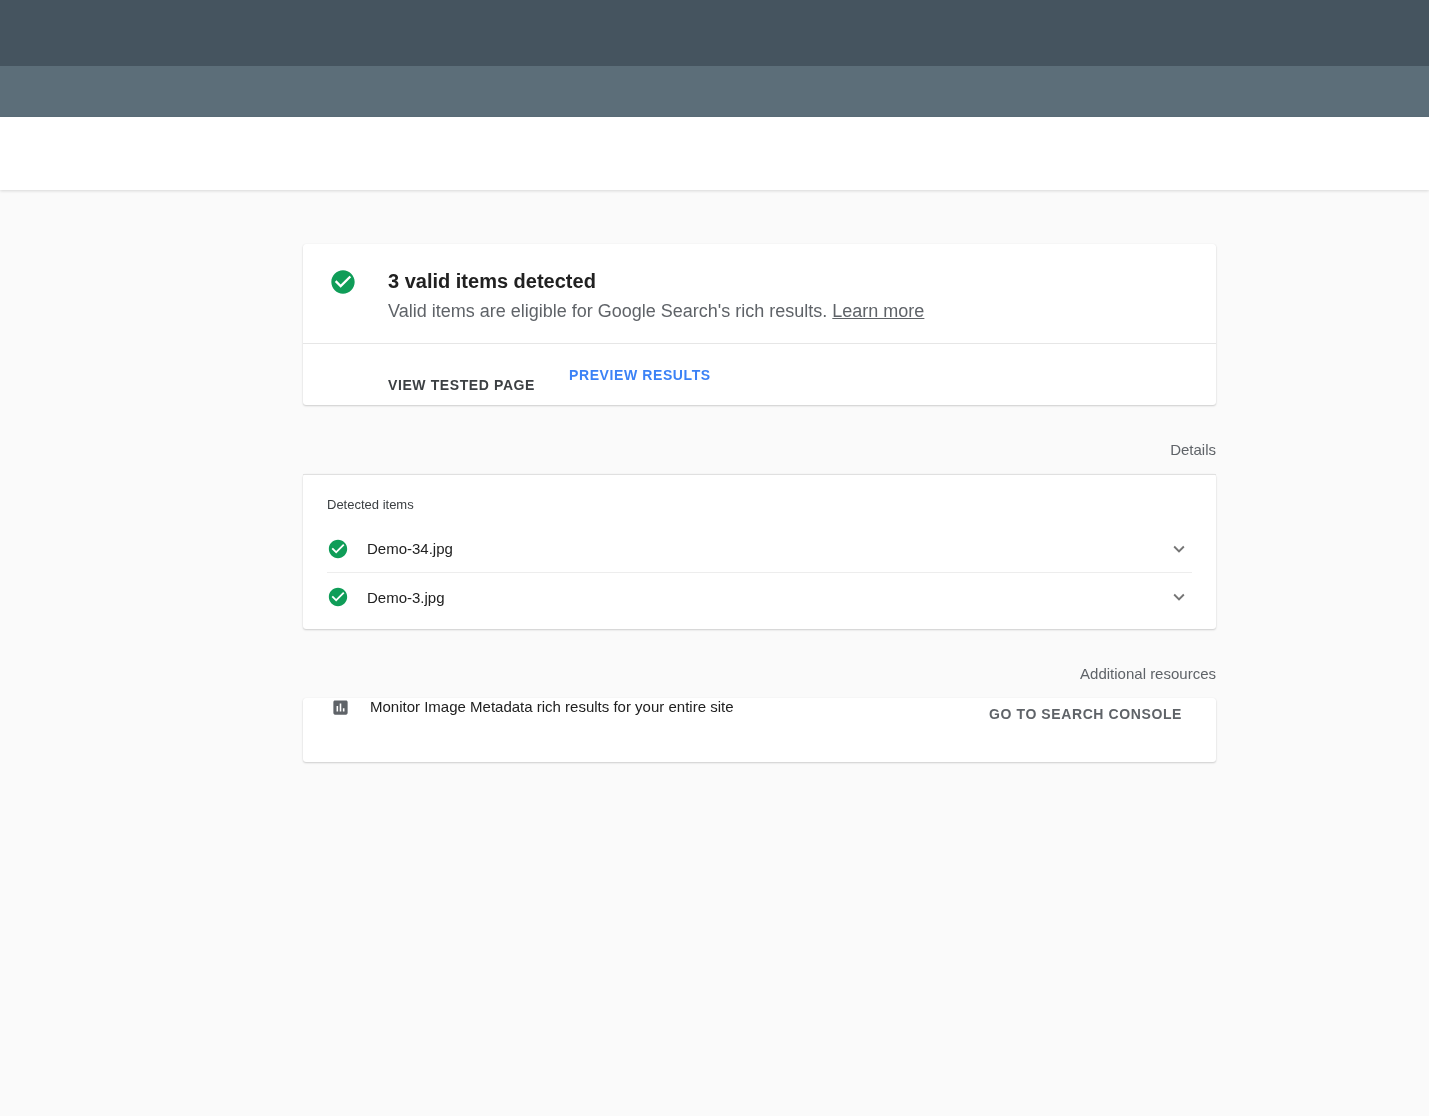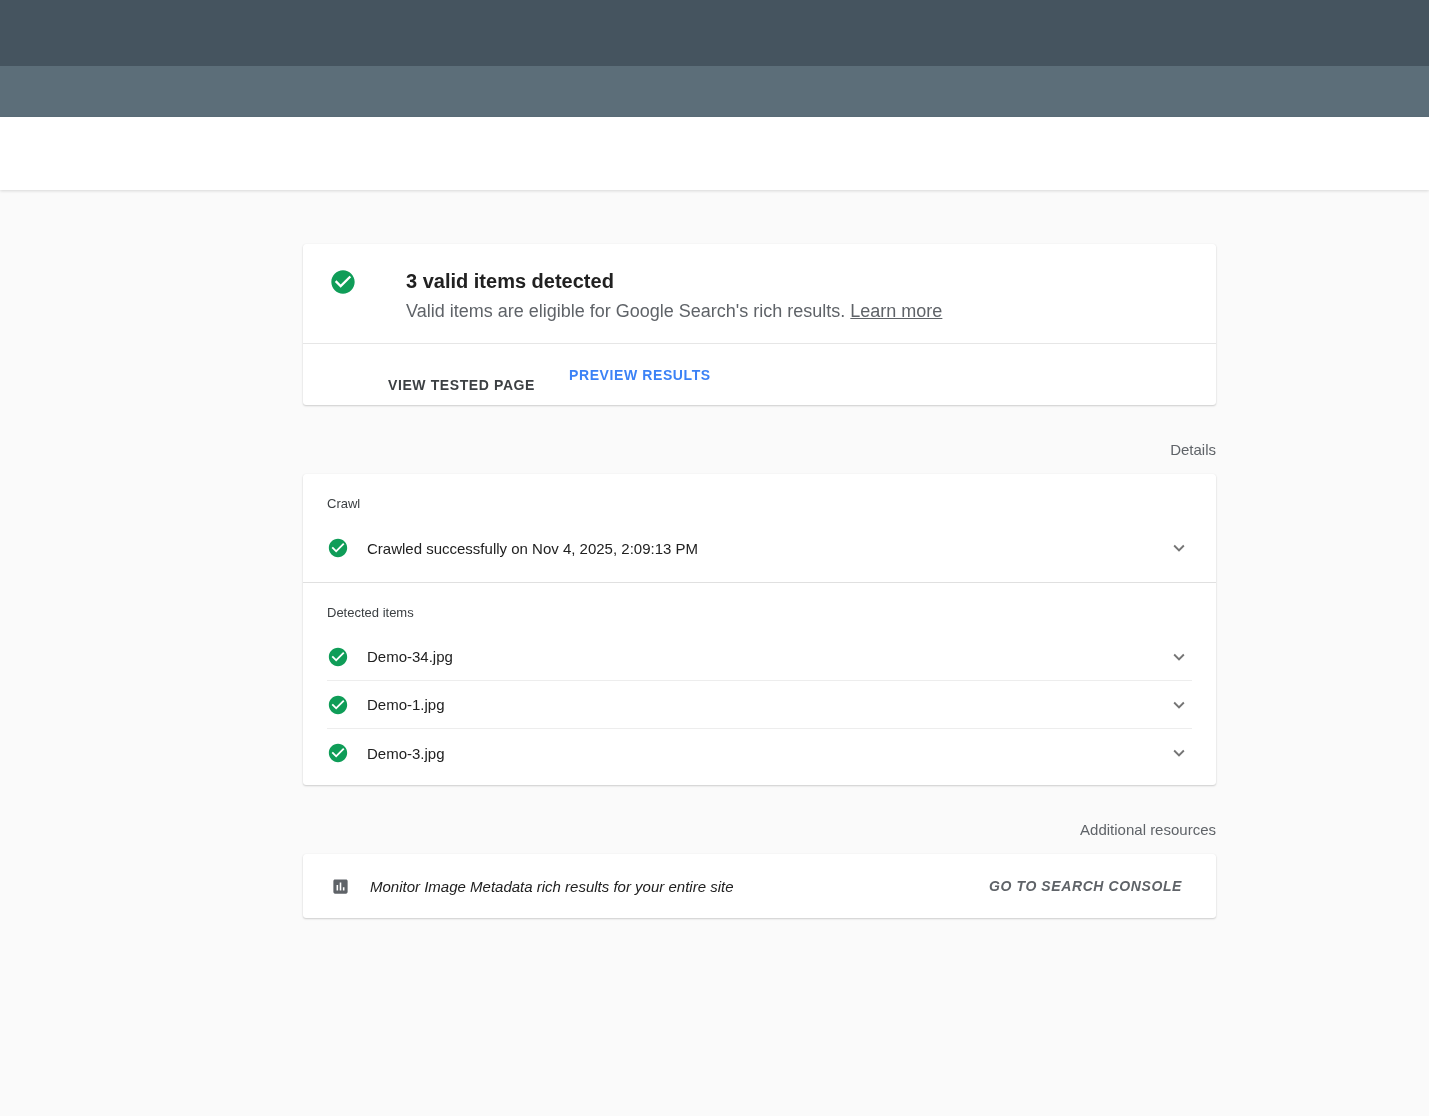--- a/index.html
+++ b/index.html
@@ -29,21 +29,21 @@
     background: #ffffff;
     border-radius: 3px;
     box-shadow: 0 1px 2px rgba(0,0,0,0.18), 0 0 1px rgba(0,0,0,0.08);
   }
 
   
   .summary-top {
     display: flex;
     align-items: flex-start;
     padding: 24px 40px 22px 26px;
-    gap: 49px;
+    gap: 31px;
   }
   .check-icon { display: inline-flex; color: var(--success-green, #0f9d58); flex: 0 0 auto; }
   .check-lg svg { width: 28px; height: 28px; }
   .check-sm svg { width: 22px; height: 22px; }
   .summary-title {
     margin: 0;
     font-size: 20px;
     line-height: 26px;
     font-weight: 700;
     color: #212121;
@@ -117,24 +117,22 @@
     padding: 2px;
     cursor: pointer;
   }
   .chevron svg { width: 22px; height: 22px; }
   .card-divider { border-top: 1px solid #e0e0e0; }
   .detected-section { padding-bottom: 8px; }
 
   
   .resource-row {
     display: flex;
-    align-items: center;
     height: 64px;
     padding: 0 26px 0 28px;
-    font-style: italic;
   }
   .assessment-icon { display: inline-flex; color: #5f6368; flex: 0 0 auto; }
   .assessment-icon svg { width: 19px; height: 19px; }
   .resource-text {
     margin-left: 20px;
     font-size: 15px;
     color: #212121;
   }
   .console-link {
     margin-left: auto;
@@ -170,69 +168,40 @@
     </div>
     <div class="summary-actions">
       <button class="text-button primary">VIEW TESTED PAGE</button>
       <button class="text-button secondary">PREVIEW RESULTS</button>
     </div>
   </section>
 
   <h2 class="section-heading">Details</h2>
 
   <section class="card details-card">
-    <div class="card-section crawl-section">
-      <div class="sub-label">Crawl</div>
-      <div class="item-row">
-        <span class="check-icon check-sm">
-          <svg viewBox="0 0 24 24">
-              <path fill="currentColor" d="M12 2C6.48 2 2 6.48 2 12s4.48 10 10 10 10-4.48 10-10S17.52 2 12 2zm-2 15l-5-5 1.41-1.41L10 14.17l7.59-7.59L19 8l-9 9z"></path>
-            </svg>
-        </span>
-        <span class="row-text">Crawled successfully on Nov 4, 2025, 2:09:13 PM</span>
-        <span class="chevron">
-          <svg viewBox="0 0 24 24">
-              <path fill="currentColor" d="M7.41 8.59 12 13.17l4.59-4.58L18 10l-6 6-6-6 1.41-1.41z"></path>
-            </svg>
-        </span>
-      </div>
-    </div>
 
     <div class="card-divider"></div>
 
     <div class="card-section detected-section">
       <div class="sub-label">Detected items</div>
 
       <div class="item-row with-sep">
         <span class="check-icon check-sm">
           <svg viewBox="0 0 24 24">
               <path fill="currentColor" d="M12 2C6.48 2 2 6.48 2 12s4.48 10 10 10 10-4.48 10-10S17.52 2 12 2zm-2 15l-5-5 1.41-1.41L10 14.17l7.59-7.59L19 8l-9 9z"></path>
             </svg>
         </span>
         <span class="row-text">Demo-34.jpg</span>
         <span class="chevron">
           <svg viewBox="0 0 24 24">
               <path fill="currentColor" d="M7.41 8.59 12 13.17l4.59-4.58L18 10l-6 6-6-6 1.41-1.41z"></path>
             </svg>
         </span>
       </div>
 
-      <div class="item-row with-sep">
-        <span class="check-icon check-sm">
-          <svg viewBox="0 0 24 24">
-              <path fill="currentColor" d="M12 2C6.48 2 2 6.48 2 12s4.48 10 10 10 10-4.48 10-10S17.52 2 12 2zm-2 15l-5-5 1.41-1.41L10 14.17l7.59-7.59L19 8l-9 9z"></path>
-            </svg>
-        </span>
-        <span class="row-text">Demo-1.jpg</span>
-        <span class="chevron">
-          <svg viewBox="0 0 24 24">
-              <path fill="currentColor" d="M7.41 8.59 12 13.17l4.59-4.58L18 10l-6 6-6-6 1.41-1.41z"></path>
-            </svg>
-        </span>
-      </div>
 
       <div class="item-row">
         <span class="check-icon check-sm">
           <svg viewBox="0 0 24 24">
               <path fill="currentColor" d="M12 2C6.48 2 2 6.48 2 12s4.48 10 10 10 10-4.48 10-10S17.52 2 12 2zm-2 15l-5-5 1.41-1.41L10 14.17l7.59-7.59L19 8l-9 9z"></path>
             </svg>
         </span>
         <span class="row-text">Demo-3.jpg</span>
         <span class="chevron">
           <svg viewBox="0 0 24 24">

